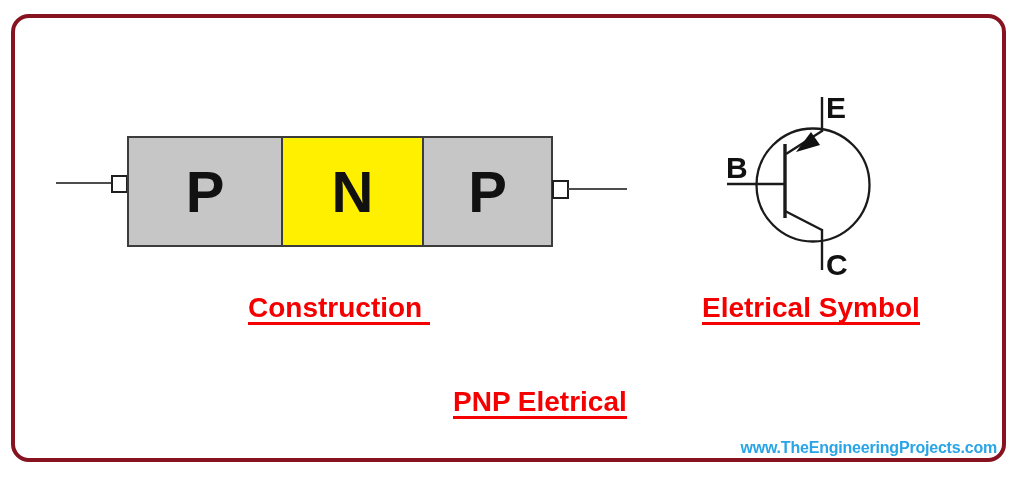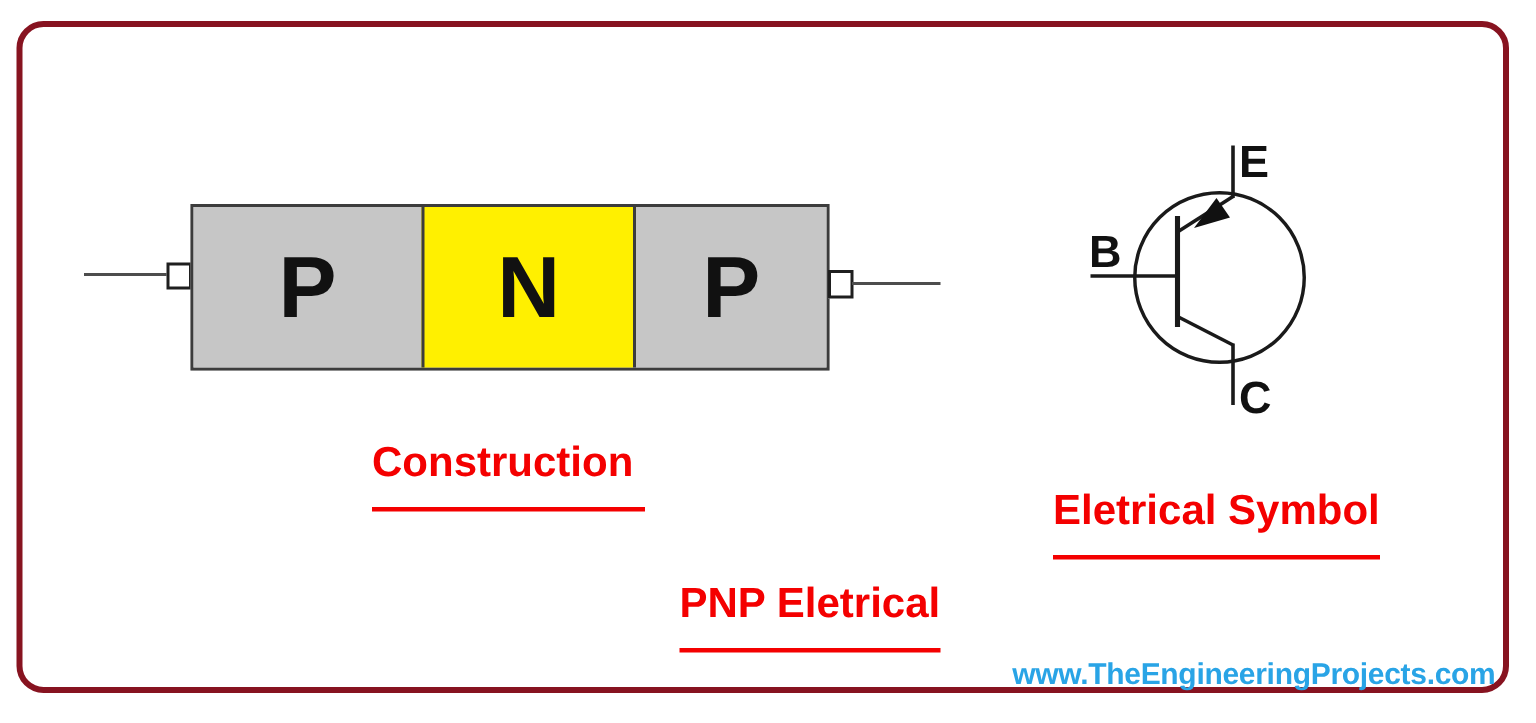--- a/index.html
+++ b/index.html
@@ -75,33 +75,33 @@
     fill: #111;
   }
   
   .caption {
     position: absolute;
     color: #f40000;
     font-weight: bold;
     font-size: 28px;
     line-height: 1;
     border-bottom: 3px solid #f40000;
-    padding-bottom: 16px;
+    padding-bottom: 0;
     white-space: pre;
   }
   .cap-construction { left: 248px; top: 294px; }
-  .cap-symbol       { left: 702px; top: 294px; margin-top: 32px; }
+  .cap-symbol       { left: 702px; top: 294px; }
   .cap-title        { left: 453px; top: 388px; }
   
   .watermark {
     position: absolute;
     right: 27px; top: 439px;
     color: #29a4e6;
     font-weight: bold;
-    font-size: 20px;
+    font-size: 16px;
     letter-spacing: -0.2px;
   }
 </style>
 </head>
 <body>
 
 <div id="canvas">
 
   <div class="frame"></div>
 

